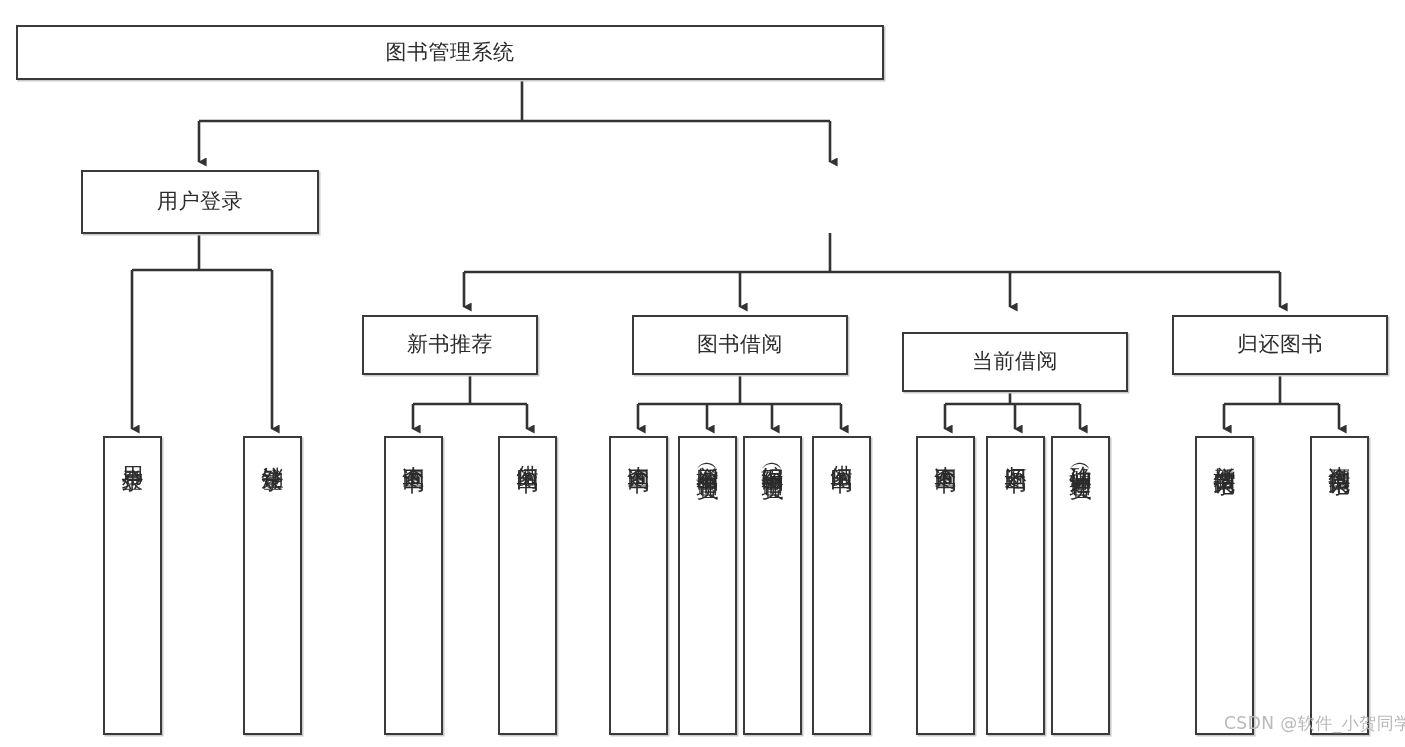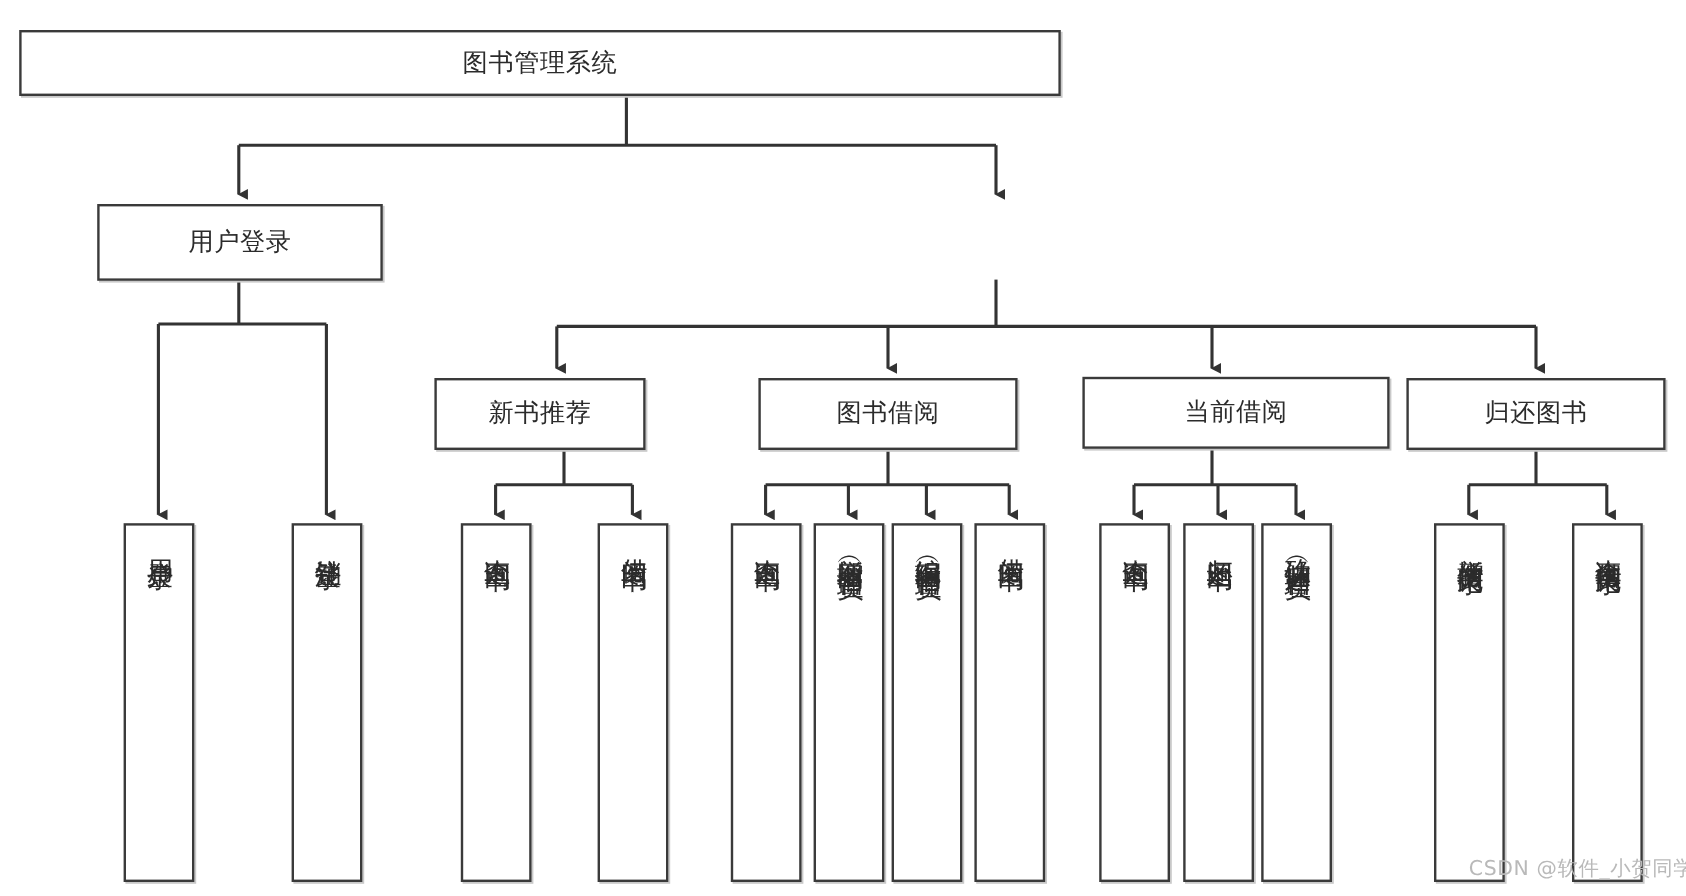--- a/index.html
+++ b/index.html
@@ -134,21 +134,21 @@
   <div class="node horizontal" style="left:81px; top:170px; width:238px; height:64px;">
     <span>用户登录</span>
   </div>
 
   <div class="node horizontal" style="left:362px; top:315px; width:176px; height:60px;">
     <span>新书推荐</span>
   </div>
   <div class="node horizontal" style="left:632px; top:315px; width:216px; height:60px;">
     <span>图书借阅</span>
   </div>
-  <div class="node horizontal" style="left:902px; top:314px; width:256px; height:60px;">
+  <div class="node horizontal" style="left:902px; top:332px; width:226px; height:60px;">
     <span>当前借阅</span>
   </div>
   <div class="node horizontal" style="left:1172px; top:315px; width:216px; height:60px;">
     <span>归还图书</span>
   </div>
 
   <div class="node vertical" style="left:103px; top:436px; width:59px; height:299px;">
     <span class="vtext">用户登录</span>
   </div>
   <div class="node vertical" style="left:243px; top:436px; width:59px; height:299px;">

